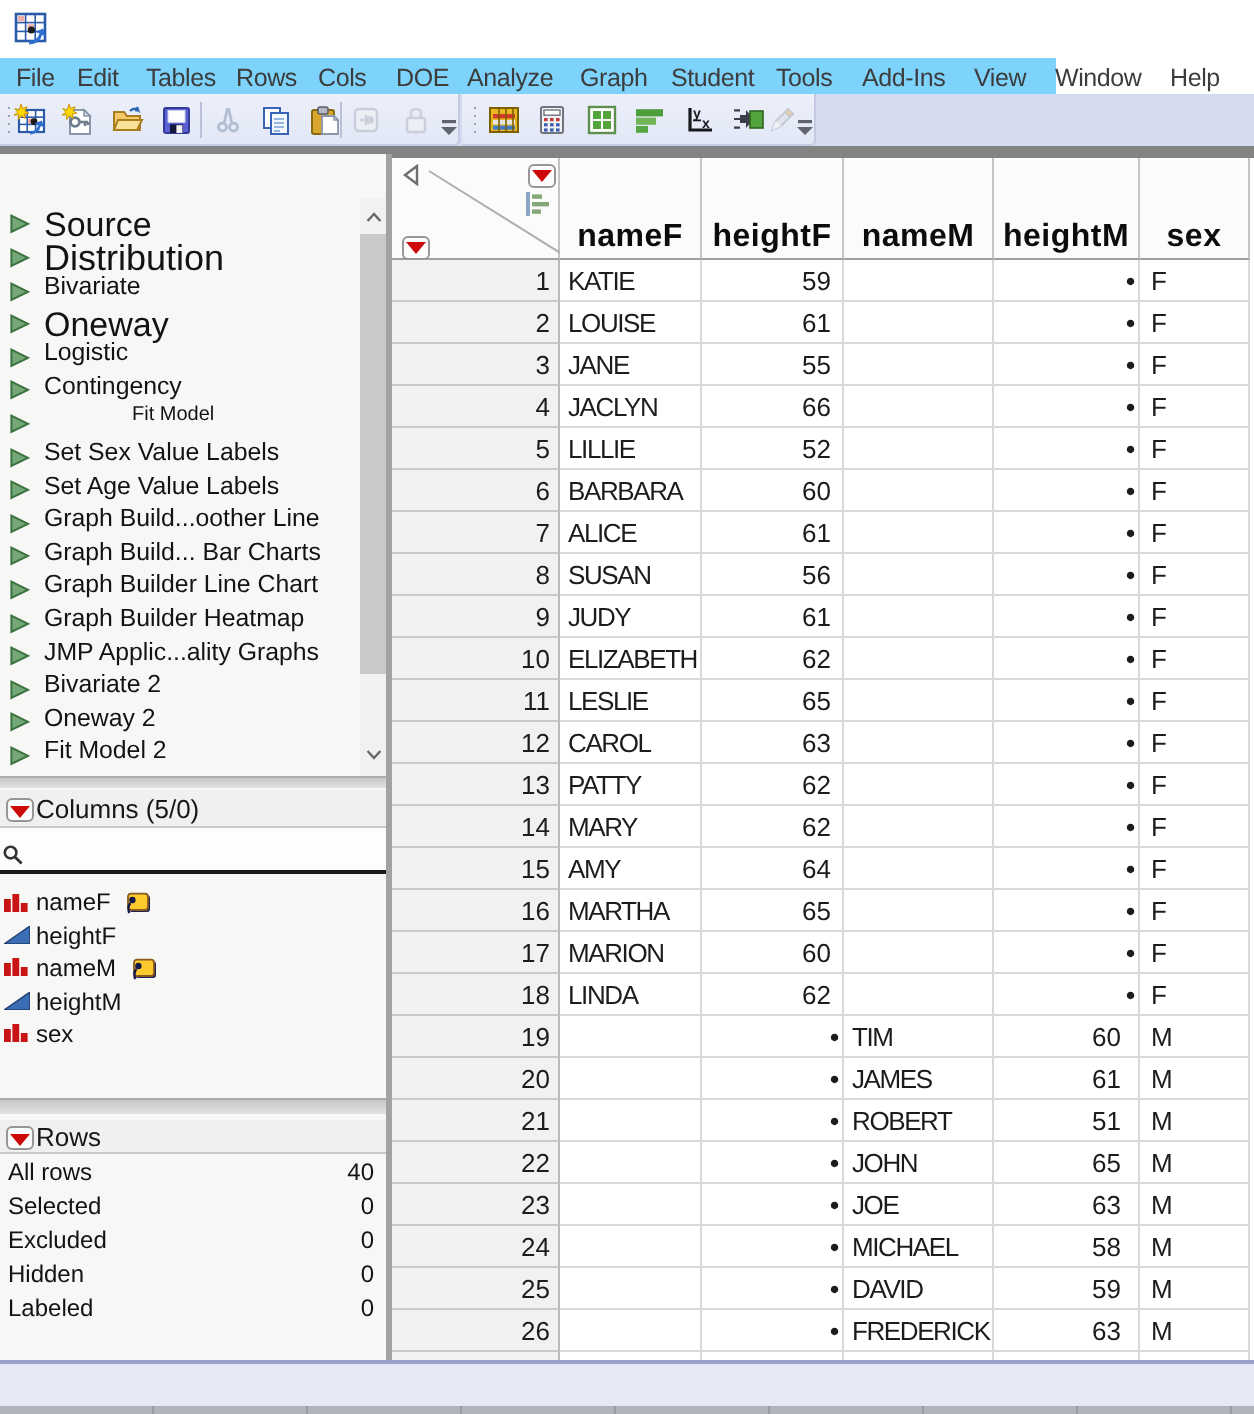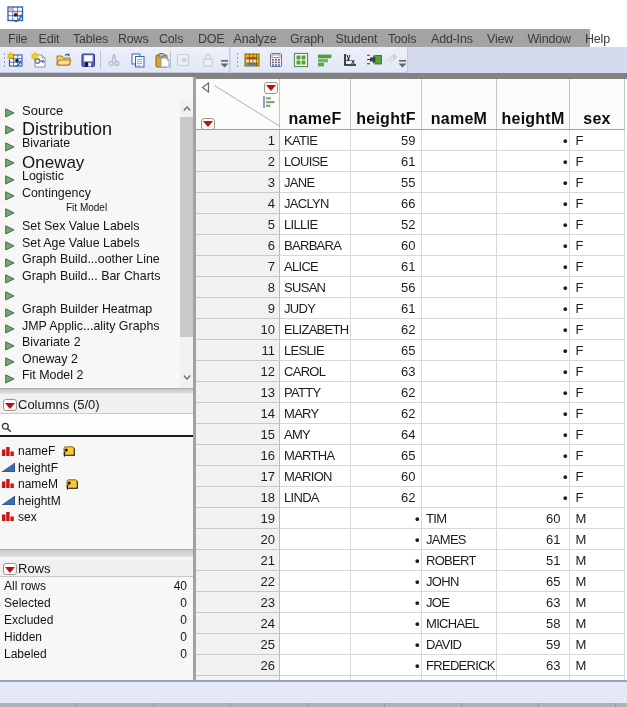--- a/index.html
+++ b/index.html
@@ -5,21 +5,21 @@
 * { margin:0; padding:0; box-sizing:border-box; }
 html,body { width:627px; height:707px; overflow:hidden; }
 body { font-family:"Liberation Sans", sans-serif; position:relative; background:#fff; }
 .abs { position:absolute; }
 
 
 #titlebar { left:0; top:0; width:627px; height:29px; background:#fff; }
 #titletext { left:28px; top:7px; font-size:13px; color:#8e8b88; }
 
 
-#menubar { left:0; top:29px; width:590px; height:18px; background:#a3a3a3; }
+#menubar { left:0; top:29px; width:528px; height:18px; background:#7dd3fc; }
 .menuitem { position:absolute; top:3px; font-size:12.5px; color:#3c3c3c; letter-spacing:-0.2px; }
 
 
 #toolbar { left:0; top:47px; width:627px; height:26px; background:#d5dbef; }
 #chunk1 { position:absolute; left:0; top:0; width:230px; height:26px;
   background:linear-gradient(#edf0fa,#e2e7f6); border-right:1px solid #c3cae2;
   border-bottom:1px solid #c3cae2; border-radius:0 0 3px 0; }
 #chunk2 { position:absolute; left:231px; top:0; width:177px; height:26px;
   background:linear-gradient(#edf0fa,#e2e7f6); border-right:1px solid #c3cae2;
   border-bottom:1px solid #c3cae2; border-radius:0 0 3px 0; }
@@ -275,21 +275,21 @@
     </div>
 </div>
 
 <div class="abs" id="grayband"></div>
 <div class="abs" id="tabletopbar"></div>
 
 <div class="abs" id="leftside">
     <div class="gtri" style="top: 27.3px;"><svg width="10" height="10" viewBox="0 0 10 10">
         <path d="M0.7 0.8 L9 4.9 L0.7 9 Z" fill="#74a876" stroke="#3a7340" stroke-width="1"></path>
       </svg></div>
-    <div class="litem" style="top: 25.7px; font-size: 13px;">Source</div>
+    <div class="litem" style="top: 25.7px; font-size: 17px;">Source</div>
     <div class="gtri" style="top: 43.9px;"><svg width="10" height="10" viewBox="0 0 10 10">
         <path d="M0.7 0.8 L9 4.9 L0.7 9 Z" fill="#74a876" stroke="#3a7340" stroke-width="1"></path>
       </svg></div>
     <div class="litem" style="top: 42.3px; font-size: 18px;">Distribution</div>
     <div class="gtri" style="top: 60.5px;"><svg width="10" height="10" viewBox="0 0 10 10">
         <path d="M0.7 0.8 L9 4.9 L0.7 9 Z" fill="#74a876" stroke="#3a7340" stroke-width="1"></path>
       </svg></div>
     <div class="litem" style="top: 58.9px; font-size: 12.4px;">Bivariate</div>
     <div class="gtri" style="top: 77.1px;"><svg width="10" height="10" viewBox="0 0 10 10">
         <path d="M0.7 0.8 L9 4.9 L0.7 9 Z" fill="#74a876" stroke="#3a7340" stroke-width="1"></path>
@@ -319,20 +319,21 @@
         <path d="M0.7 0.8 L9 4.9 L0.7 9 Z" fill="#74a876" stroke="#3a7340" stroke-width="1"></path>
       </svg></div>
     <div class="litem" style="top: 175.1px; font-size: 12.4px;">Graph Build...oother Line</div>
     <div class="gtri" style="top: 193.3px;"><svg width="10" height="10" viewBox="0 0 10 10">
         <path d="M0.7 0.8 L9 4.9 L0.7 9 Z" fill="#74a876" stroke="#3a7340" stroke-width="1"></path>
       </svg></div>
     <div class="litem" style="top: 191.7px; font-size: 12.4px;">Graph Build... Bar Charts</div>
     <div class="gtri" style="top: 209.9px;"><svg width="10" height="10" viewBox="0 0 10 10">
         <path d="M0.7 0.8 L9 4.9 L0.7 9 Z" fill="#74a876" stroke="#3a7340" stroke-width="1"></path>
       </svg></div>
+    <div class="litem" style="top: 208.3px; font-size: 12.4px;">Graph Builder Line Chart</div>
     <div class="gtri" style="top: 226.5px;"><svg width="10" height="10" viewBox="0 0 10 10">
         <path d="M0.7 0.8 L9 4.9 L0.7 9 Z" fill="#74a876" stroke="#3a7340" stroke-width="1"></path>
       </svg></div>
     <div class="litem" style="top: 224.9px; font-size: 12.4px;">Graph Builder Heatmap</div>
     <div class="gtri" style="top: 243.1px;"><svg width="10" height="10" viewBox="0 0 10 10">
         <path d="M0.7 0.8 L9 4.9 L0.7 9 Z" fill="#74a876" stroke="#3a7340" stroke-width="1"></path>
       </svg></div>
     <div class="litem" style="top: 241.5px; font-size: 12.4px;">JMP Applic...ality Graphs</div>
     <div class="gtri" style="top: 259.7px;"><svg width="10" height="10" viewBox="0 0 10 10">
         <path d="M0.7 0.8 L9 4.9 L0.7 9 Z" fill="#74a876" stroke="#3a7340" stroke-width="1"></path>

